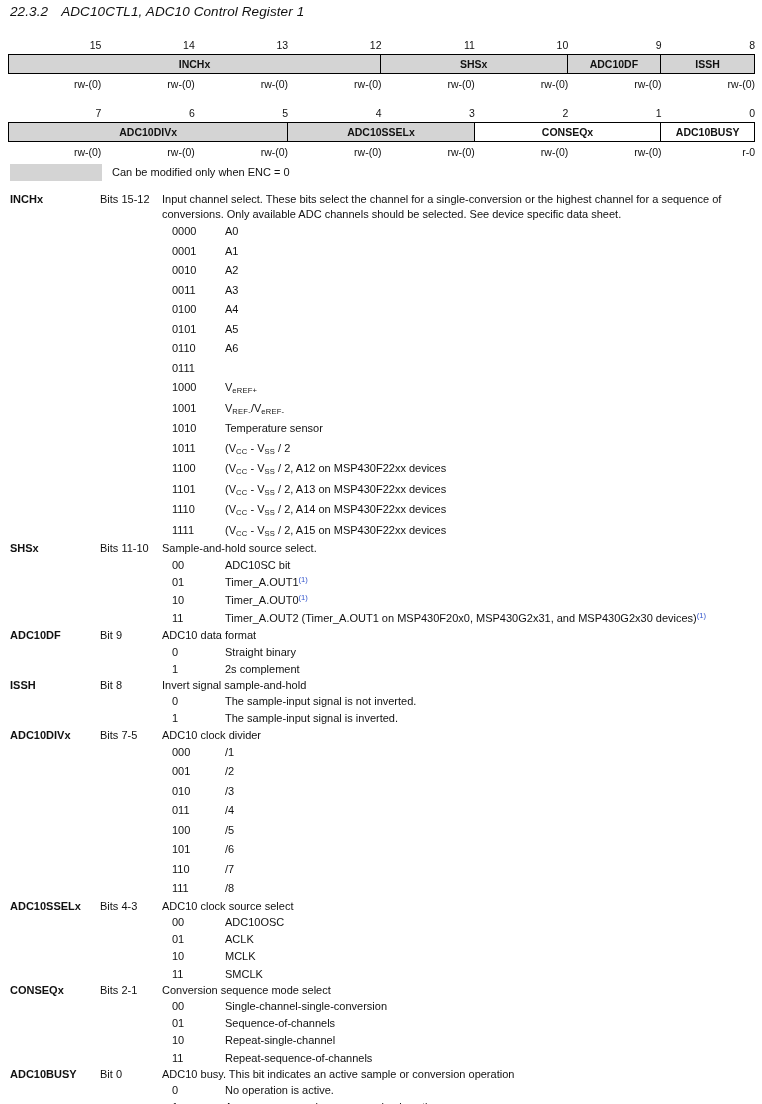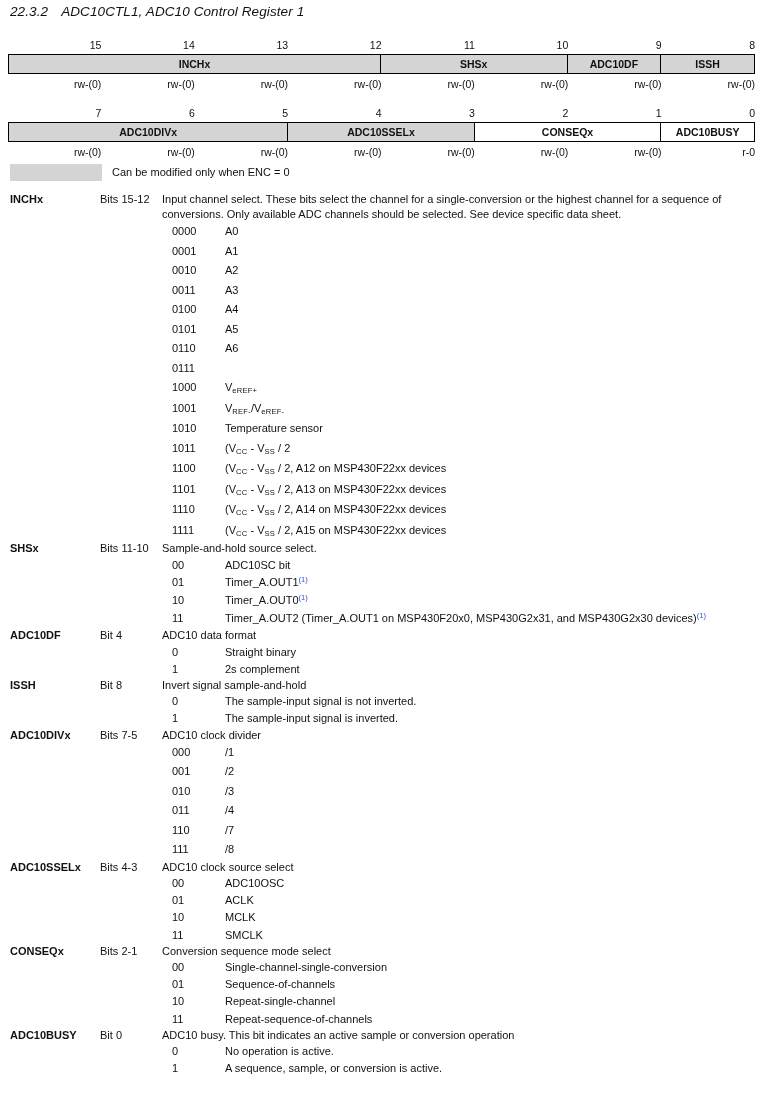--- a/index.html
+++ b/index.html
@@ -354,21 +354,21 @@
         </div>
         <div class="fd-value-row">
           <div class="fd-code">11</div>
           <div class="fd-label">Timer_A.OUT2 (Timer_A.OUT1 on MSP430F20x0, MSP430G2x31, and MSP430G2x30 devices)<sup class="fn">(1)</sup></div>
         </div>
       </div>
     </div>
     <div class="field-desc tight">
       <div class="fd-head">
         <div class="fd-name">ADC10DF</div>
-        <div class="fd-bits">Bit 4</div>
+        <div class="fd-bits">Bit 9</div>
         <div class="fd-text">ADC10 data format</div>
       </div>
       <div class="fd-values">
         <div class="fd-value-row">
           <div class="fd-code">0</div>
           <div class="fd-label">Straight binary</div>
         </div>
         <div class="fd-value-row">
           <div class="fd-code">1</div>
           <div class="fd-label">2s complement</div>
@@ -409,20 +409,28 @@
         </div>
         <div class="fd-value-row">
           <div class="fd-code">010</div>
           <div class="fd-label">/3</div>
         </div>
         <div class="fd-value-row">
           <div class="fd-code">011</div>
           <div class="fd-label">/4</div>
         </div>
         <div class="fd-value-row">
+          <div class="fd-code">100</div>
+          <div class="fd-label">/5</div>
+        </div>
+        <div class="fd-value-row">
+          <div class="fd-code">101</div>
+          <div class="fd-label">/6</div>
+        </div>
+        <div class="fd-value-row">
           <div class="fd-code">110</div>
           <div class="fd-label">/7</div>
         </div>
         <div class="fd-value-row">
           <div class="fd-code">111</div>
           <div class="fd-label">/8</div>
         </div>
       </div>
     </div>
     <div class="field-desc tight">

